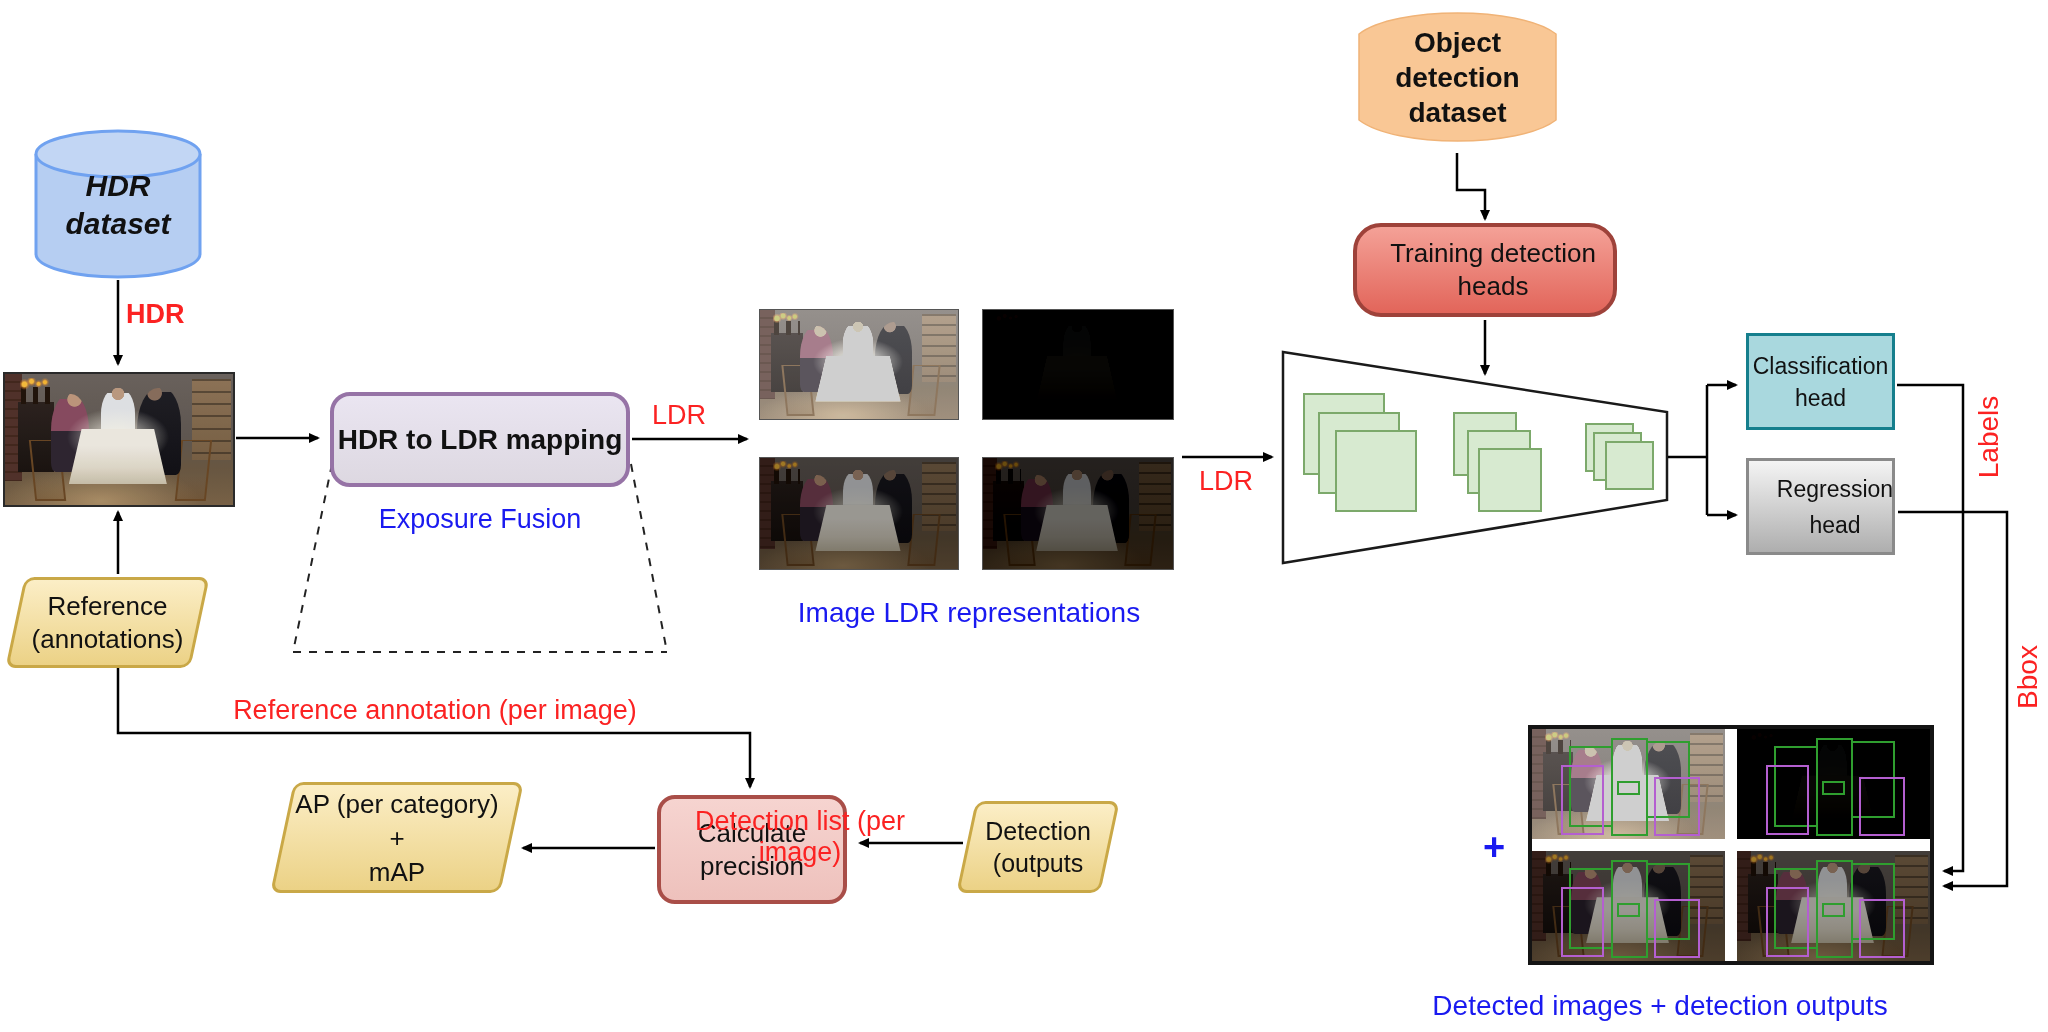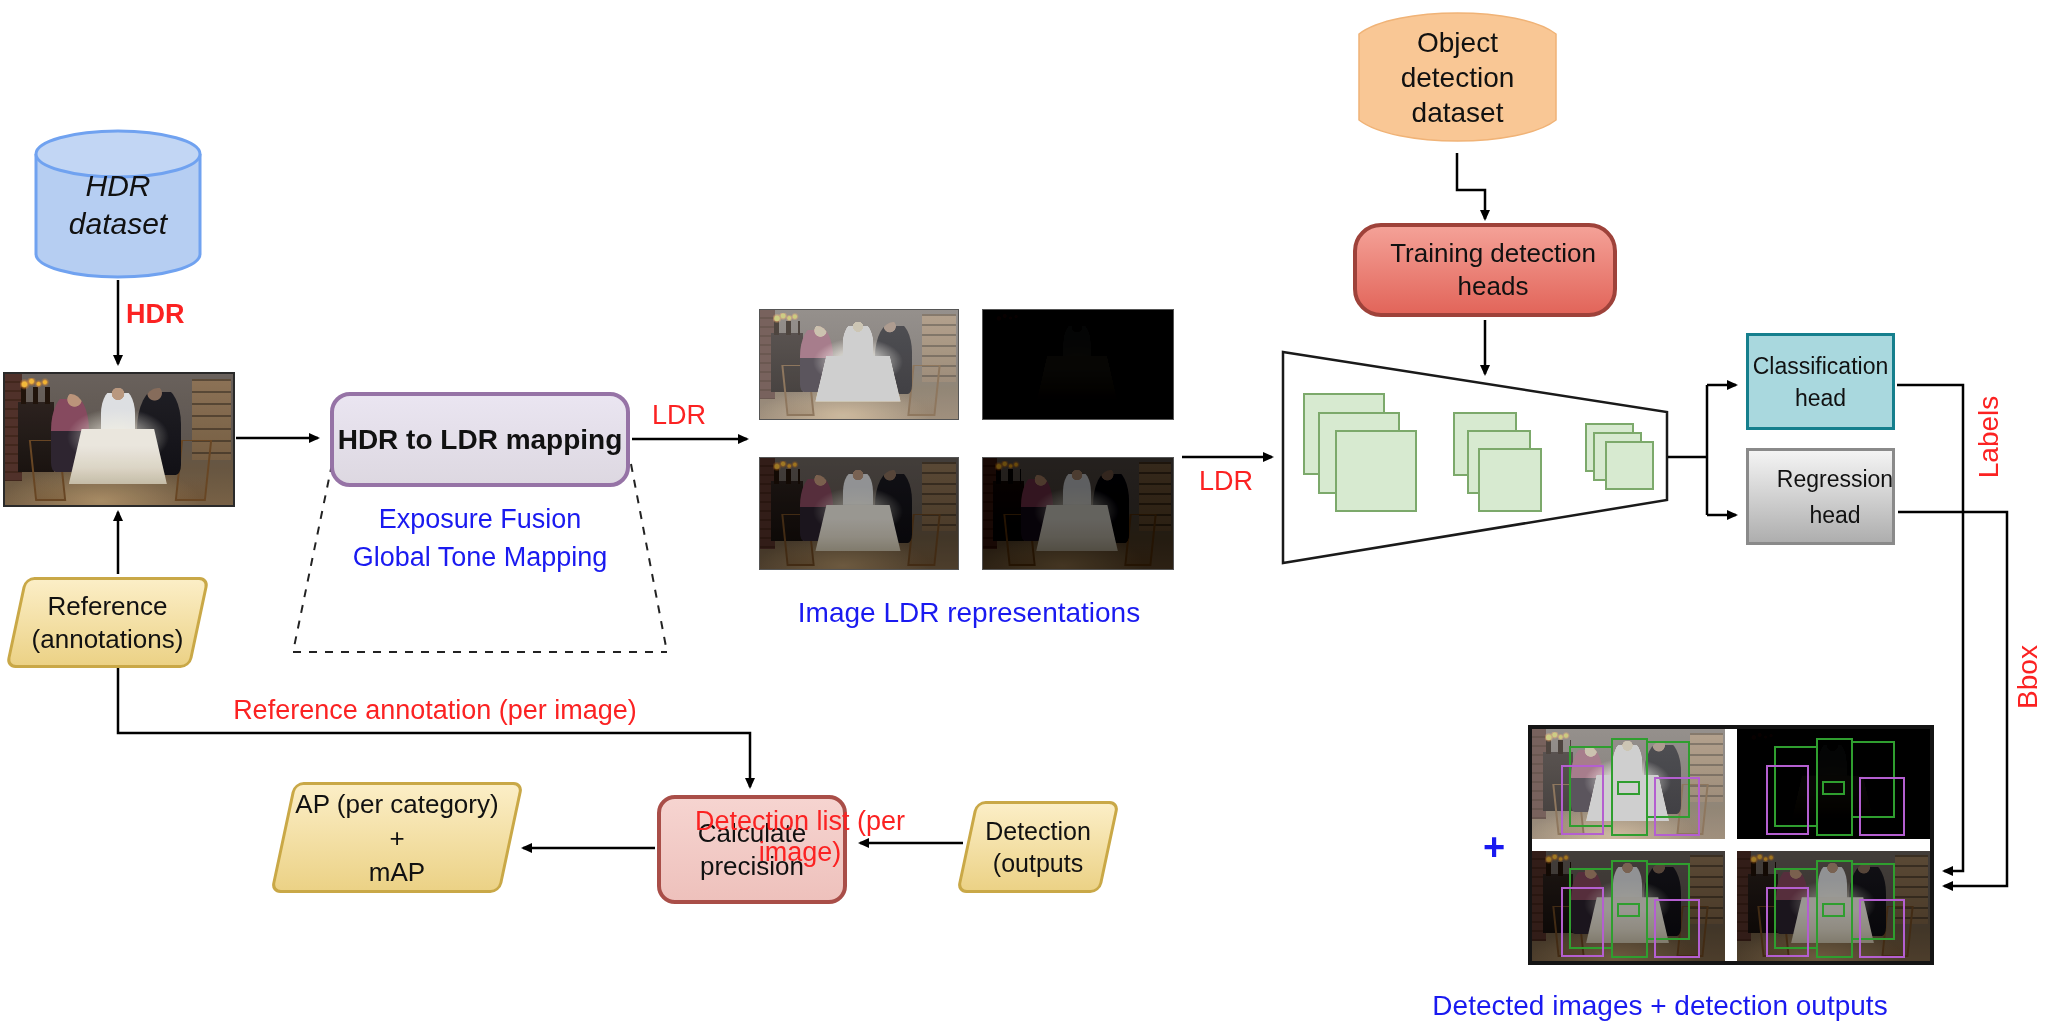--- a/index.html
+++ b/index.html
@@ -6,35 +6,35 @@
   #canvas{position:relative;width:2048px;height:1032px;background:#fff;overflow:hidden;}
   .abs{position:absolute;box-sizing:border-box;}
   .pre{white-space:pre-line;}
   .center{display:flex;align-items:center;justify-content:center;text-align:center;}
 
   
   #connectors{position:absolute;left:0;top:0;z-index:1;pointer-events:none;}
 
   
   .node{z-index:2;}
-  .cyl-label{z-index:3;font-weight:normal;color:#111;}
+  .cyl-label{z-index:3;font-weight:bold;color:#111;}
 
   .mapping-box{left:330px;top:392px;width:300px;height:95px;border:4px solid var(--mapping-purple);
     border-radius:20px;background:linear-gradient(180deg,#eae5f1 0%,#ddd8e1 100%);
     font-size:28px;font-weight:bold;color:#111;}
   .methods{left:293px;top:500px;width:374px;font-size:27px;line-height:38px;color:var(--blue-text);text-align:center;}
 
   .training-box{left:1353px;top:223px;width:264px;height:94px;border:4px solid #9e423a;border-radius:28px;
     background:linear-gradient(180deg,#f4a197 0%,#e2655a 100%);font-size:26px;color:#111;}
   .calc-box{left:657px;top:795px;width:190px;height:109px;border:4px solid #a94e48;border-radius:18px;
     background:linear-gradient(180deg,#f6d4d0 0%,#eec1bc 100%);font-size:26px;color:#111;}
 
   .head-box{width:149px;height:97px;font-size:23px;color:#111;}
   .class-box{left:1746px;top:333px;border:3px solid #157f8d;background:var(--classification-teal);}
-  .regr-box{left:1746px;top:448px;border:3px solid #8a8a8a;background:linear-gradient(180deg,#f4f4f4 0%,#aeaeae 100%);padding-left:29px;}
+  .regr-box{left:1746px;top:458px;border:3px solid #8a8a8a;background:linear-gradient(180deg,#f4f4f4 0%,#aeaeae 100%);padding-left:29px;}
 
   .para{border:3.5px solid #c9a847;border-radius:10px;transform:skewX(-12deg);
     background:linear-gradient(180deg,rgba(255,255,255,.5),rgba(0,0,0,.05)),var(--io-yellow);}
   .para-inner{transform:skewX(12deg);width:100%;height:100%;font-size:26px;color:#111;}
 
   .flow-red{color:var(--red-text);font-size:27px;z-index:2;}
   .cap-blue{color:var(--blue-text);font-size:28px;text-align:center;z-index:2;}
   .vlabel{color:var(--red-text);font-size:28px;white-space:nowrap;transform:rotate(-90deg);z-index:2;}
   .plus{color:var(--blue-text);font-size:38px;font-weight:bold;z-index:2;}
 
@@ -148,21 +148,20 @@
   <div class="abs center cyl-label pre" style="left:1355px;top:18px;width:205px;height:118px;font-size:28px;line-height:35px;">Object
 detection
 dataset</div>
 
   <div class="abs center node mapping-box">
     <span>HDR to LDR mapping</span>
   </div>
 
   <div class="abs node methods">
     <div>Exposure Fusion</div>
-    <div>Global Tone Mapping</div>
   </div>
 
   <div class="abs center node training-box pre">
     <span class="pre" style="line-height:33px;margin-left:16px;">Training detection
 heads</span>
   </div>
 
   <div class="abs center node calc-box pre">
     <span class="pre" style="line-height:33px;">Calculate
 precision</span>

